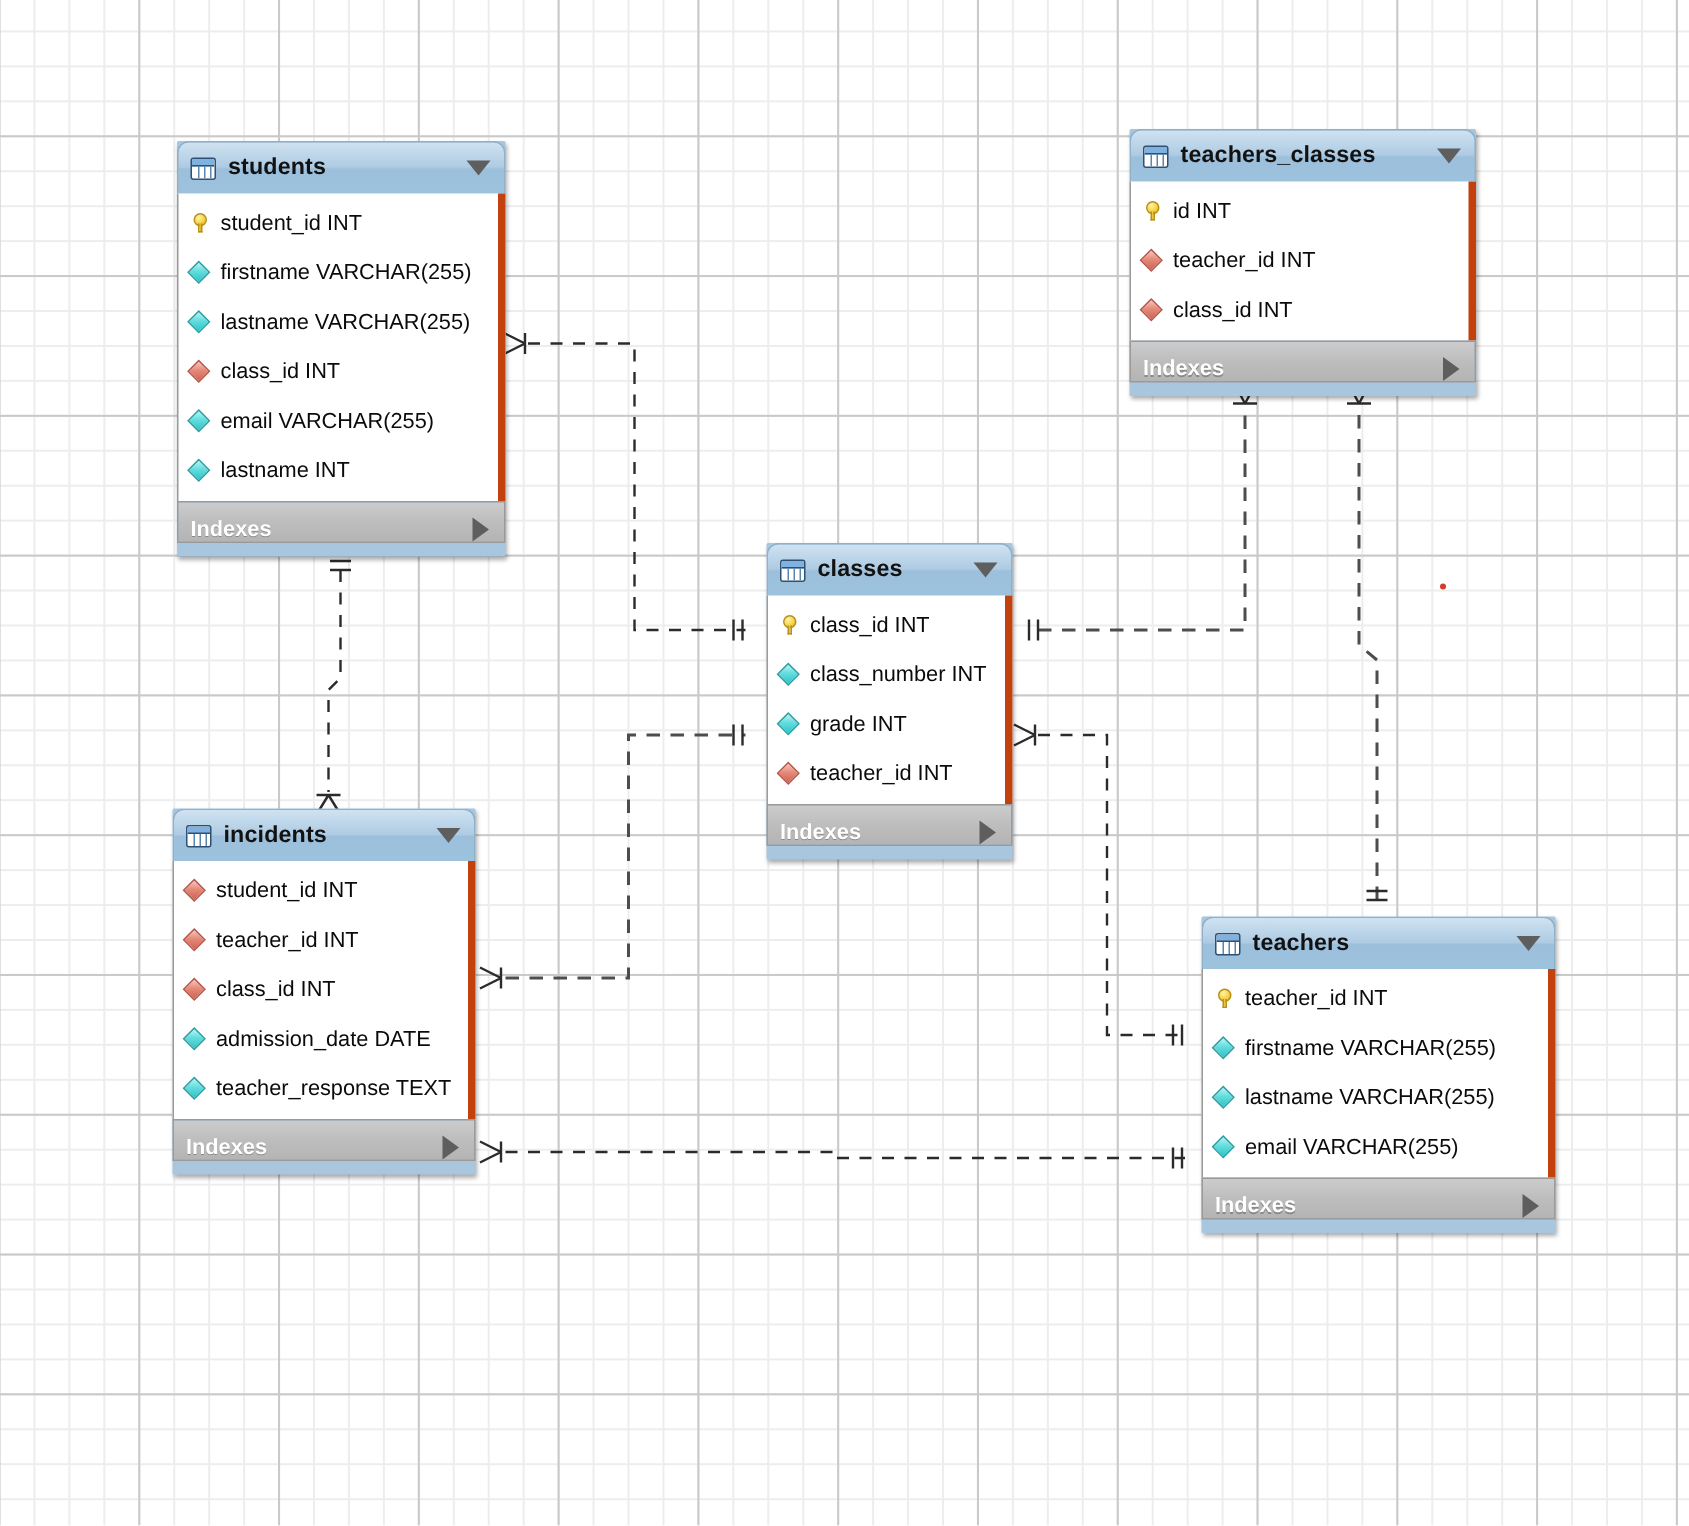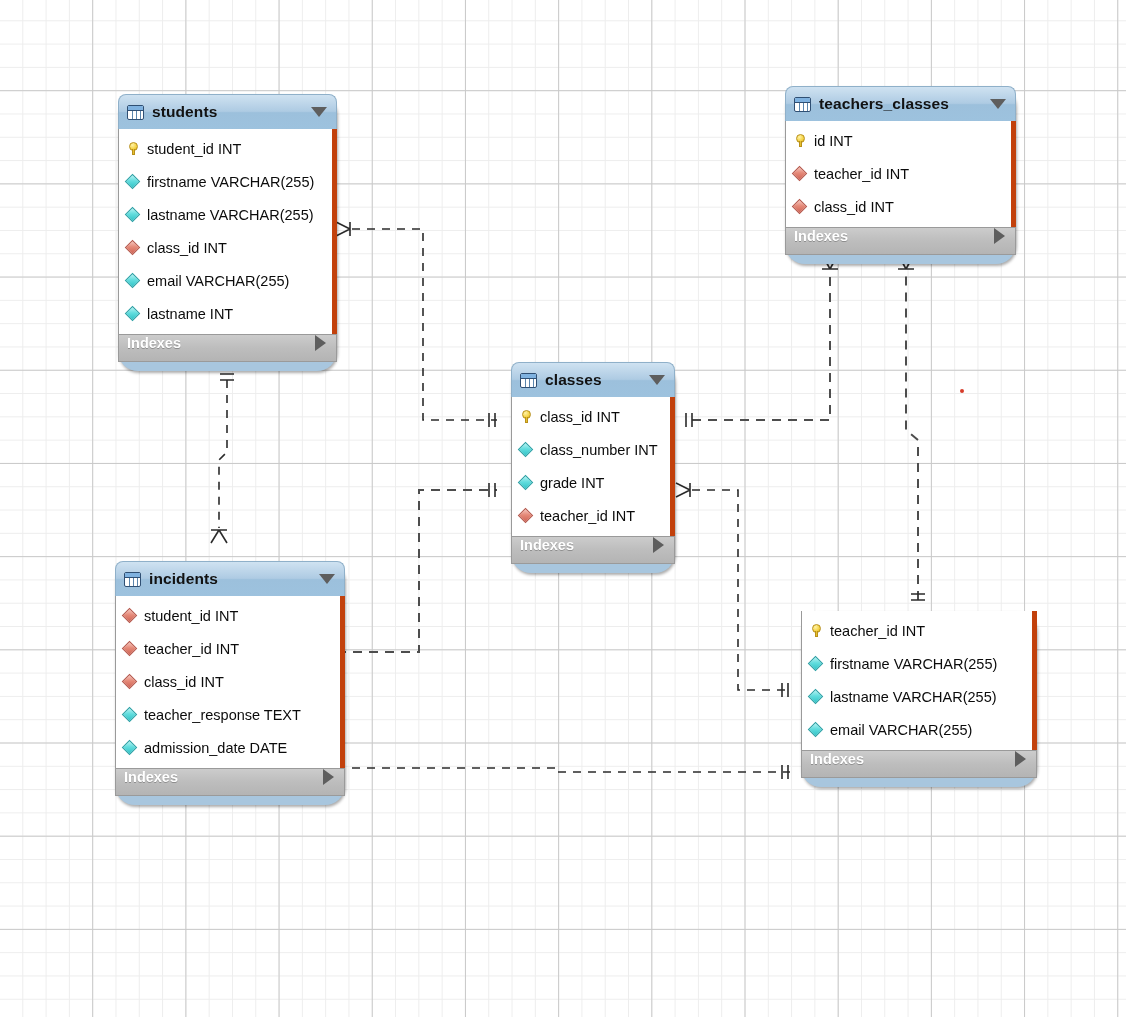--- a/index.html
+++ b/index.html
@@ -64,21 +64,21 @@
   .reddot {
     position: absolute;
     width: 4px; height: 4px;
     border-radius: 50%;
     background: #d63b2a;
   }
 
   
   .tbl {
     position: absolute;
-    border-radius: 20px;
+    border-radius: 1px;
     background: #a8c6de;
     box-shadow: 1px 2px 3px rgba(0,0,0,0.33);
     padding-bottom: 9px;
     box-sizing: border-box;
   }
   .tbl-head {
     height: 35px;
     border-radius: 8px 8px 0 0;
     background: linear-gradient(to bottom, #cfe2f1 0%, #aecbe3 48%, #9cc0dc 52%, #9dc2de 100%);
     border: 1px solid #8fb0c9;
@@ -195,22 +195,22 @@
   }
   .col-name {
     font-size: 14.5px;
     color: #0b0b0b;
   }
   .tbl-foot {
     height: 28px;
     background: linear-gradient(to bottom, #cccccc 0%, #bdbdbd 50%, #b4b4b4 100%);
     border: 1px solid #9a9a9a;
     display: flex;
-    align-items: flex-start;
-    padding: 0 10px 0 8px;
+    align-items: flex-end;
+    padding: 16px 10px 0 8px;
     box-sizing: border-box;
   }
   .foot-label {
     font-size: 14.5px;
     font-weight: bold;
     color: #ffffff;
     text-shadow: 0 1px 0 rgba(0,0,0,0.25);
   }
   .foot-caret {
     margin-left: auto;
@@ -305,21 +305,21 @@
         <span class="col-ico ico-dia"></span>
         <span class="col-name">lastname INT</span>
       </div>
     </div>
     <div class="tbl-foot">
       <span class="foot-label">Indexes</span>
       <span class="foot-caret"></span>
     </div>
   </div>
 
-  <div class="tbl" style="left:753px; top:86px; width:231px;margin-left:32px;">
+  <div class="tbl" style="left:753px; top:86px; width:231px;">
     <div class="tbl-head">
       <span class="tbl-ico"></span>
       <span class="tbl-title">teachers_classes</span>
       <span class="tbl-caret"></span>
     </div>
     <div class="tbl-body">
       <div class="col">
         <span class="col-ico ico-key"></span>
         <span class="col-name">id INT</span>
       </div>
@@ -361,55 +361,60 @@
         <span class="col-ico ico-fk"></span>
         <span class="col-name">teacher_id INT</span>
       </div>
     </div>
     <div class="tbl-foot">
       <span class="foot-label">Indexes</span>
       <span class="foot-caret"></span>
     </div>
   </div>
 
-  <div class="tbl" style="left:115px; top:539px; width:230px;margin-top:22px;">
+  <div class="tbl" style="left:115px; top:539px; width:202px;">
     <div class="tbl-head">
       <span class="tbl-ico"></span>
       <span class="tbl-title">incidents</span>
       <span class="tbl-caret"></span>
     </div>
     <div class="tbl-body">
       <div class="col">
         <span class="col-ico ico-fk"></span>
         <span class="col-name">student_id INT</span>
       </div>
       <div class="col">
         <span class="col-ico ico-fk"></span>
         <span class="col-name">teacher_id INT</span>
       </div>
       <div class="col">
         <span class="col-ico ico-fk"></span>
         <span class="col-name">class_id INT</span>
       </div>
       <div class="col">
         <span class="col-ico ico-dia"></span>
+        <span class="col-name">admission_date DATE</span>
+      </div>
+      <div class="col">
+        <span class="col-ico ico-dia"></span>
         <span class="col-name">teacher_response TEXT</span>
-      </div>
-      <div class="col">
-        <span class="col-ico ico-dia"></span>
-        <span class="col-name">admission_date DATE</span>
       </div>
     </div>
     <div class="tbl-foot">
       <span class="foot-label">Indexes</span>
       <span class="foot-caret"></span>
     </div>
   </div>
 
   <div class="tbl" style="left:801px; top:611px; width:236px;">
+    <div class="tbl-head">
+      <span class="tbl-ico"></span>
+      <span class="tbl-title">teachers</span>
+      <span class="tbl-caret"></span>
+    </div>
     <div class="tbl-body">
       <div class="col">
         <span class="col-ico ico-key"></span>
         <span class="col-name">teacher_id INT</span>
       </div>
       <div class="col">
         <span class="col-ico ico-dia"></span>
         <span class="col-name">firstname VARCHAR(255)</span>
       </div>
       <div class="col">

